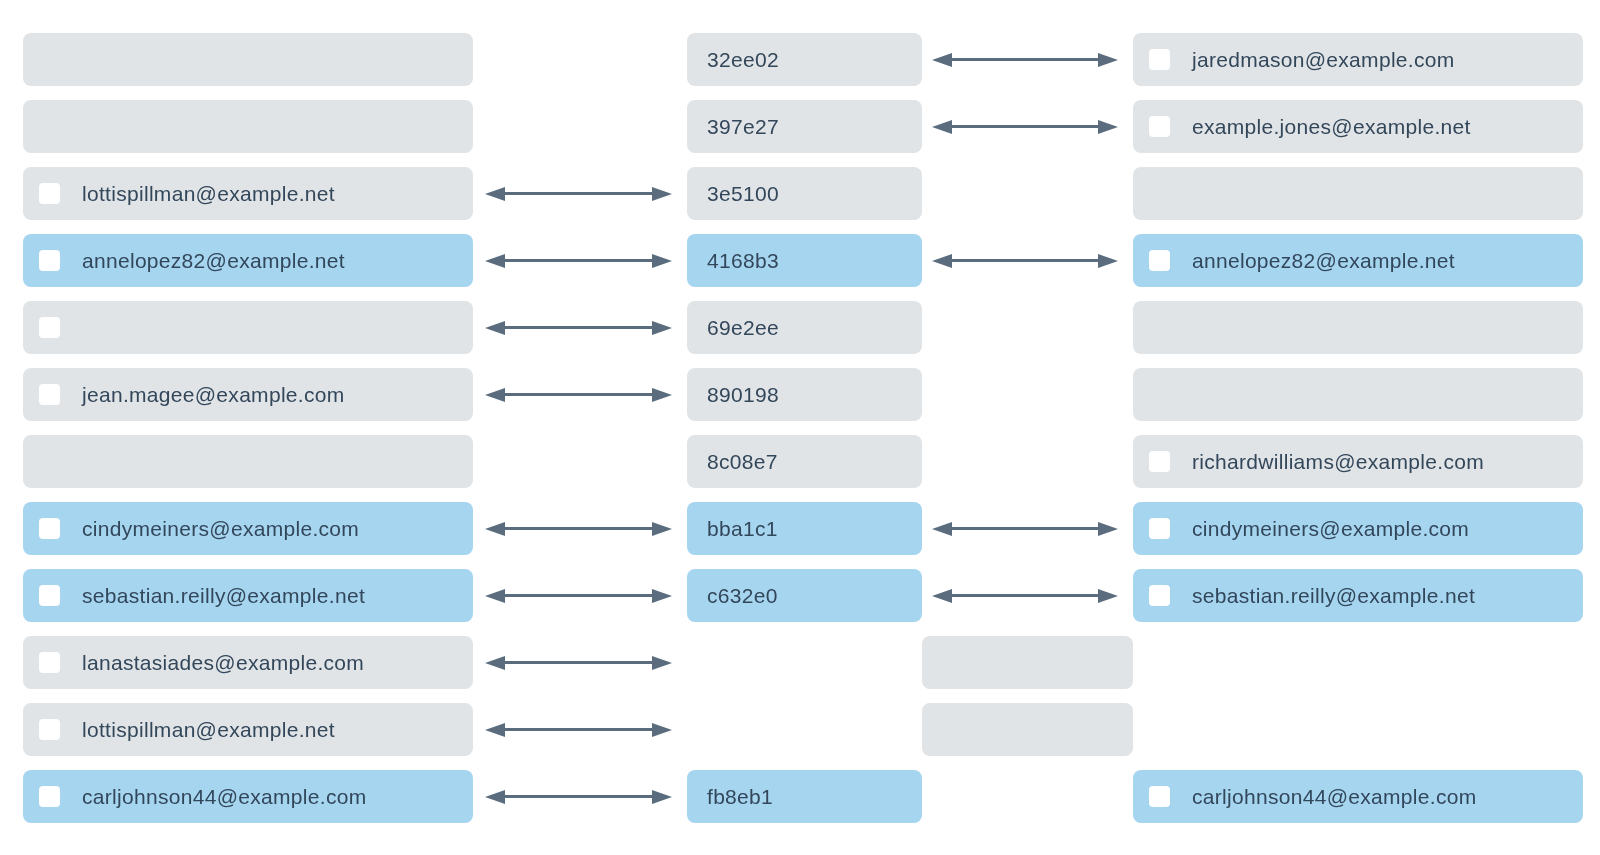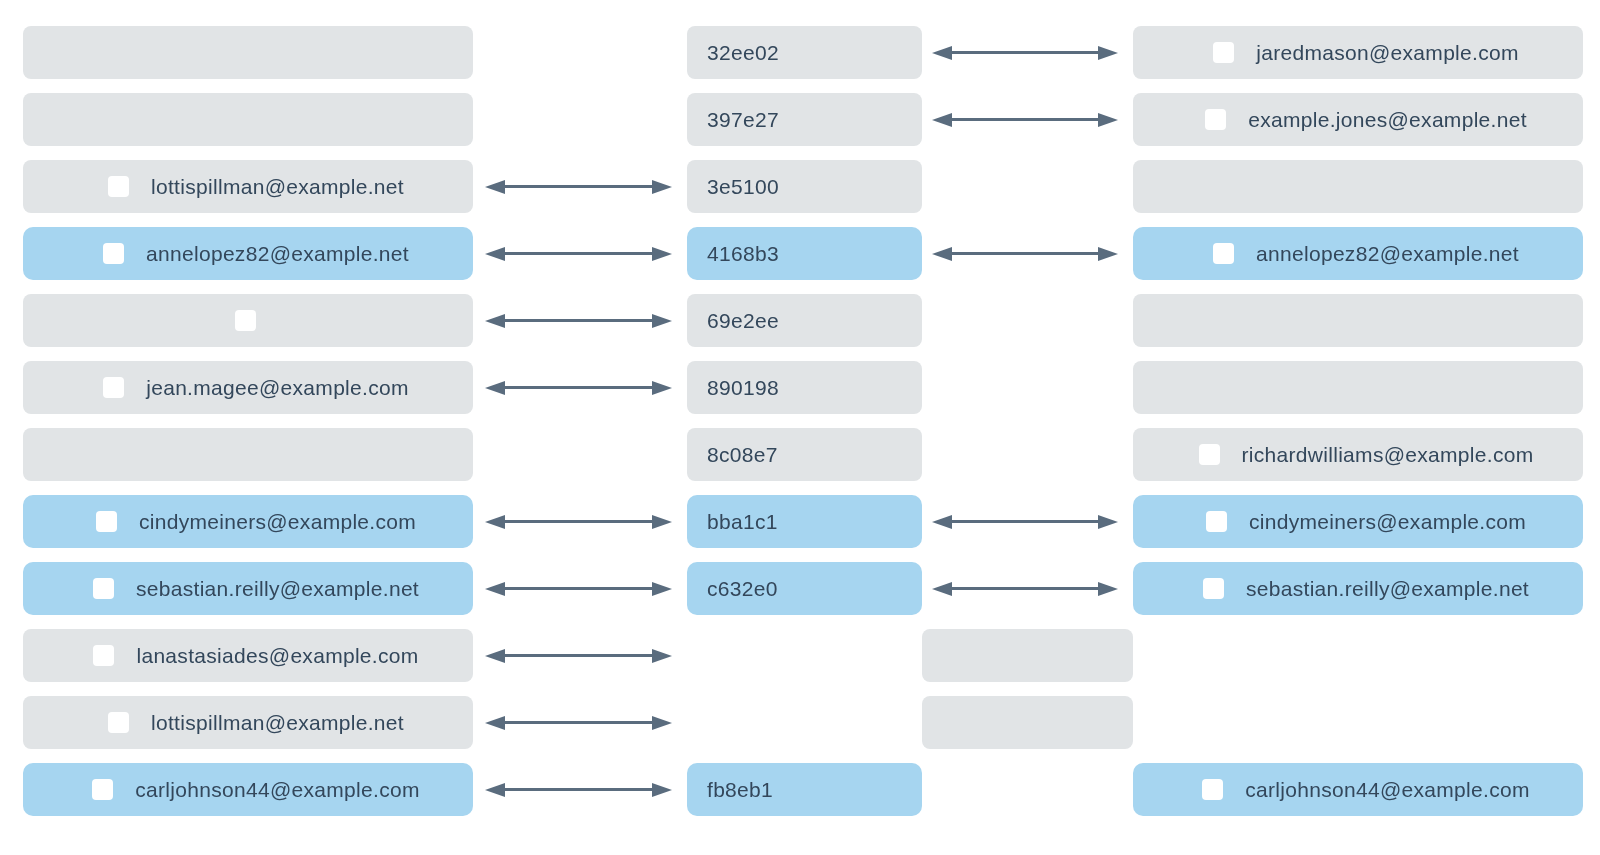--- a/index.html
+++ b/index.html
@@ -12,21 +12,21 @@
     font-family: "Liberation Sans", "DejaVu Sans", sans-serif;
   }
   :root {
     --box-gray: #e1e4e6;
     --box-blue: #a6d5f0;
     --text: #33475b;
     --arrow: #5a6c7e;
     --checkbox-bg: #ffffff;
   }
   #diagram {
-    padding: 26px 17px 0 23px;
+    padding: 33px 17px 0 23px;
     box-sizing: border-box;
     width: 1600px;
   }
   .row {
     display: grid;
     grid-template-columns: 450px 214px 235px 211px 450px;
     height: 53px;
     margin-bottom: 14px;
   }
   .box {
@@ -35,23 +35,22 @@
     border-radius: 8px;
     background: var(--box-gray);
     color: var(--text);
     font-size: 21px;
     letter-spacing: 0.3px;
     overflow: hidden;
     white-space: nowrap;
   }
   .row.highlighted .box:not(.empty) {
     background: var(--box-blue);
-    border-radius: 10px;
-  }
-  .box.side { padding-left: 16px; justify-content: center; }
+  }
+  .box.side { padding-left: 16px; }
   .box.mid  { padding-left: 20px; }
   .checkbox {
     width: 21px;
     height: 21px;
     border-radius: 4px;
     background: var(--checkbox-bg);
     flex: none;
     margin-right: 22px;
   }
   .gap {

